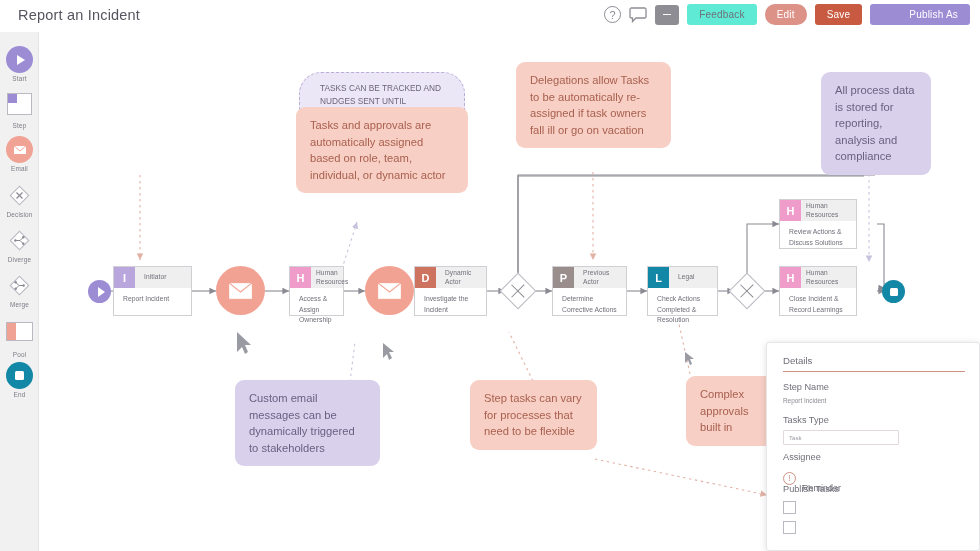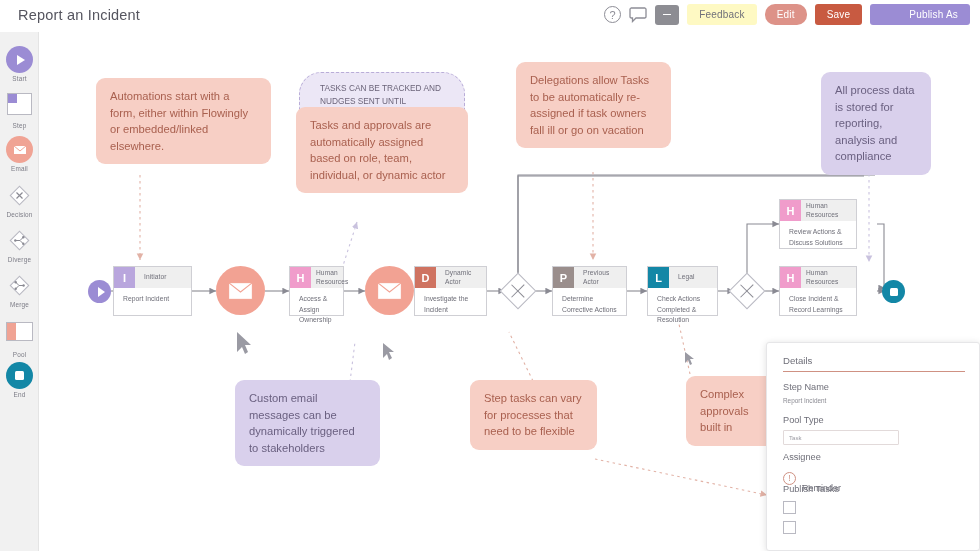--- a/index.html
+++ b/index.html
@@ -18,21 +18,21 @@
   .top-actions { position:absolute; right:10px; top:4px; display:flex; align-items:center; gap:8px; }
   .ic-round { width:17px; height:17px; border:1.3px solid #8d8d96; border-radius:50%;
               display:flex; align-items:center; justify-content:center; font-size:11px; color:#8d8d96; }
   .ic-chat { width:18px; height:15px; position:relative; }
   .ic-chat svg { display:block; }
   .btn { border:none; border-radius:3px; font-size:10px; padding:5px 12px; cursor:pointer;
          font-family:"Liberation Sans", sans-serif; letter-spacing:.2px; }
   .btn-dash { background:#8d8d93; color:#fff; width:24px; height:20px; padding:0; display:flex;
               align-items:center; justify-content:center; border-radius:3px; }
   .btn-dash i { width:8px; height:1.4px; background:#fff; display:block; }
-  .btn-feedback { background:#fef9c3; color:#70707a; }
+  .btn-feedback { background:#5eead4; color:#70707a; }
   .btn-edit { background:#dd9288; color:#fff;border-radius:10px; }
   .btn-save { background:#c85a41; color:#fff; }
   .btn-publish { background:#9b8cd4; color:#fff;padding-left:39px; }
 
   
   .rail { position:absolute; left:0; top:32px; width:39px; height:519px;
           background:#f1f1f1; border-right:1px solid #e4e4e4; }
   .rail-item { position:absolute; left:0; width:39px; text-align:center; }
   .rail-label { font-size:6.4px; color:#7c7c86; margin-top:2px; letter-spacing:.2px; }
   .rail-glyph { width:27px; height:27px; margin:0 auto; position:relative; }
@@ -276,21 +276,20 @@
         <path d="M556,427 L728,463" marker-end="url(#ahp)"></path>
       </g>
 
       <g fill="#8d8d96">
         <path d="M198,300 L198,320 L203,315 L206,322 L209,320 L206,313 L212,313 Z" fill="#9a9aa3"></path>
         <path d="M344,311 L344,326 L348,322 L350,328 L353,326 L350,320 L355,320 Z" fill="#9a9aa3"></path>
         <path d="M646,320 L646,331 L649,328 L651,333 L653,332 L651,327 L655,327 Z" fill="#9a9aa3"></path>
       </g>
     </svg>
 
-    <div class="note note-peach" style="left:57px; top:46px; width:175px;">Automations start with a form, either within Flowingly or embedded/linked elsewhere.</div>
 
     <div class="note-dashed" style="left:260px; top:40px; width:166px;">TASKS CAN BE TRACKED AND NUDGES SENT UNTIL COMPLETED</div>
 
     <div class="note note-peach" style="left:477px; top:30px; width:155px;">Delegations allow Tasks to be automatically re-assigned if task owners fall ill or go on vacation</div>
 
     <div class="note note-peach" style="left:257px; top:75px; width:172px;">Tasks and approvals are automatically assigned based on role, team, individual, or dynamic actor</div>
 
     <div class="note note-purple" style="left:782px; top:40px; width:110px;">All process data is stored for reporting, analysis and compliance</div>
 
     <div class="note note-purple" style="left:196px; top:348px; width:145px;">Custom email messages can be dynamically  triggered to stakeholders</div>
@@ -385,21 +384,21 @@
 
   </div>
 
   <div class="details">
     <div class="d-title">Details</div>
     <div class="d-rule"></div>
 
     <div class="d-lab" style="top:39px;">Step Name</div>
     <div class="d-val" style="top:54px;">Report Incident</div>
 
-    <div class="d-lab" style="top:72px;">Pool Type</div>
+    <div class="d-lab" style="top:72px;">Tasks Type</div>
     <div class="d-input" style="top:87px;">
       <span>Task</span>
     </div>
 
     <div class="d-lab" style="top:109px;">Assignee</div>
 
     <div class="d-rem">
       <div class="d-rem-ic">!</div>
       <div class="d-rem-tx">Reminder</div>
     </div>

